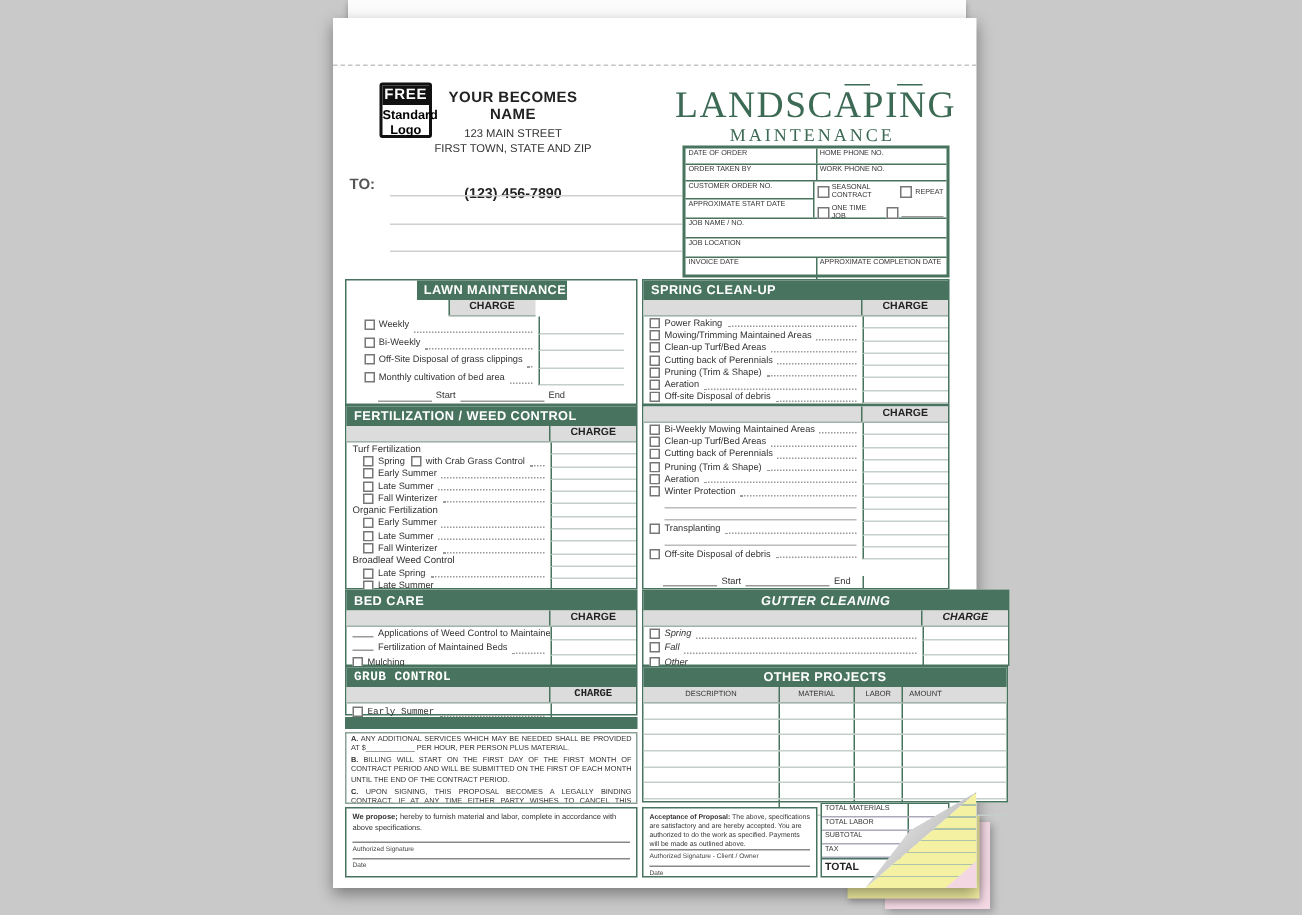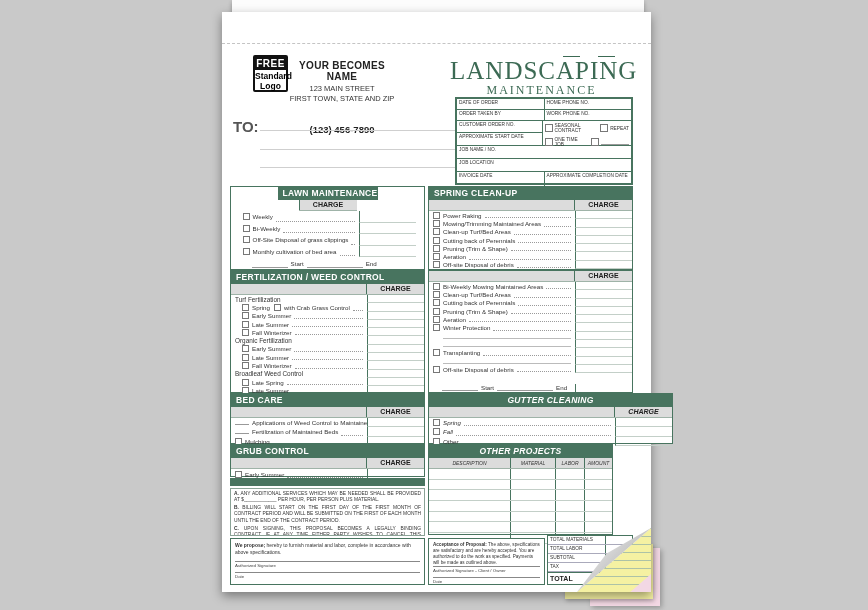--- a/index.html
+++ b/index.html
@@ -14,21 +14,21 @@
   .logo .free{background:#111;color:#fff;font-weight:bold;font-size:10px;text-align:center;line-height:13px;height:13px;letter-spacing:.5px;}
   .logo .std{font-size:8.5px;font-weight:bold;text-align:center;line-height:10px;margin-top:1px;}
   .company{position:absolute;left:66px;top:48px;width:108px;text-align:center;color:#222;}
   .company .nm{font-size:10px;font-weight:bold;letter-spacing:.3px;}
   .company .ad{font-size:7.5px;margin-top:1.5px;color:#333;}
   .phone{position:absolute;left:66px;top:112px;width:108px;text-align:center;font-size:9.5px;font-weight:bold;color:#222;}
   .titleblk{position:absolute;left:228px;top:46px;width:183px;text-align:center;color:#3c6a54;font-family:"Liberation Serif",serif;}
   .titleblk .t1{font-size:25px;letter-spacing:1px;line-height:26px;}
   .titleblk .t2{font-size:12px;letter-spacing:2px;line-height:13px;}
   .tdash{position:absolute;top:44px;width:17px;border-top:1.5px solid #3c6a54;}
-  .to{position:absolute;left:11px;top:106px;font-size:15px;font-weight:bold;color:#555;}
+  .to{position:absolute;left:11px;top:106px;font-size:10px;font-weight:bold;color:#555;}
   .toline{position:absolute;left:38px;width:195px;border-bottom:1px solid #cfcfcf;}
   
   .og{position:absolute;left:233px;top:85px;width:178px;height:88px;border:2px solid #48745f;box-sizing:border-box;background:#fff;}
   .og .r{display:flex;border-bottom:1px solid #48745f;box-sizing:border-box;}
   .og .c{flex:1;font-size:4.8px;color:#333;padding:1px 2px;box-sizing:border-box;}
   .og .c.bl{border-left:1px solid #48745f;}
   .og .sub{border-bottom:1px solid #48745f;height:12px;box-sizing:border-box;}
   .og .cbl{display:flex;align-items:center;gap:2px;font-size:4.8px;color:#333;}
   .ckbx{width:5px;height:5px;border:1px solid #777;background:#fff;flex:none;display:inline-block;}
   .ckbx.big{width:6px;height:6px;}
@@ -532,41 +532,41 @@
         <div class="row" style="height: 9.3px;">
           <div class="rowleft">
             <div class="ckbx"></div>
             <div class="lbl">Other</div>
             <div class="lead"></div>
           </div>
           <div class="ch"></div>
         </div>
       </div>
   </div>
-  <div class="sec" style="left:8px;top:432px;width:195px;height:33px;">
+  <div class="sec" style="left:8px;top:432px;width:195px;height:33px;font-family:Liberation Mono, monospace;">
     <div class="sec-head">GRUB CONTROL</div>
     <div class="charge-row">
         <span class="sp"></span>
         <span class="chc">CHARGE</span>
       </div>
     <div class="items" id="items-grub">
         <div class="row" style="height: 10px;">
           <div class="rowleft">
             <div class="ckbx"></div>
             <div class="lbl">Early Summer</div>
             <div class="lead"></div>
           </div>
           <div class="ch"></div>
         </div>
       </div>
   </div>
 
   <div class="greenbar"></div>
 
-  <div class="sec" style="left:206px;top:432px;width:185px;height:91px;font-style:italic;">
+  <div class="sec" style="left:206px;top:432px;width:244px;height:91px;">
     <div class="sec-head ctr">OTHER PROJECTS</div>
     <div class="op-colhdr" id="op-colhdr">
         <div class="oc w-desc">DESCRIPTION</div>
         <div class="oc w-mat">MATERIAL</div>
         <div class="oc w-lab">LABOR</div>
         <div class="oc w-amt">AMOUNT</div>
       </div>
     <div class="items" id="op-rows">
         <div class="op-row" style="height: 9.7px;">
           <div class="oc w-desc"></div>

